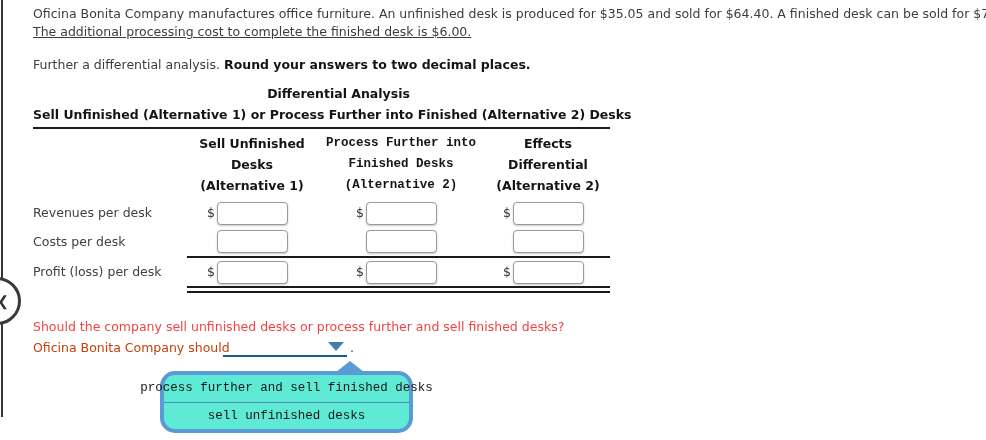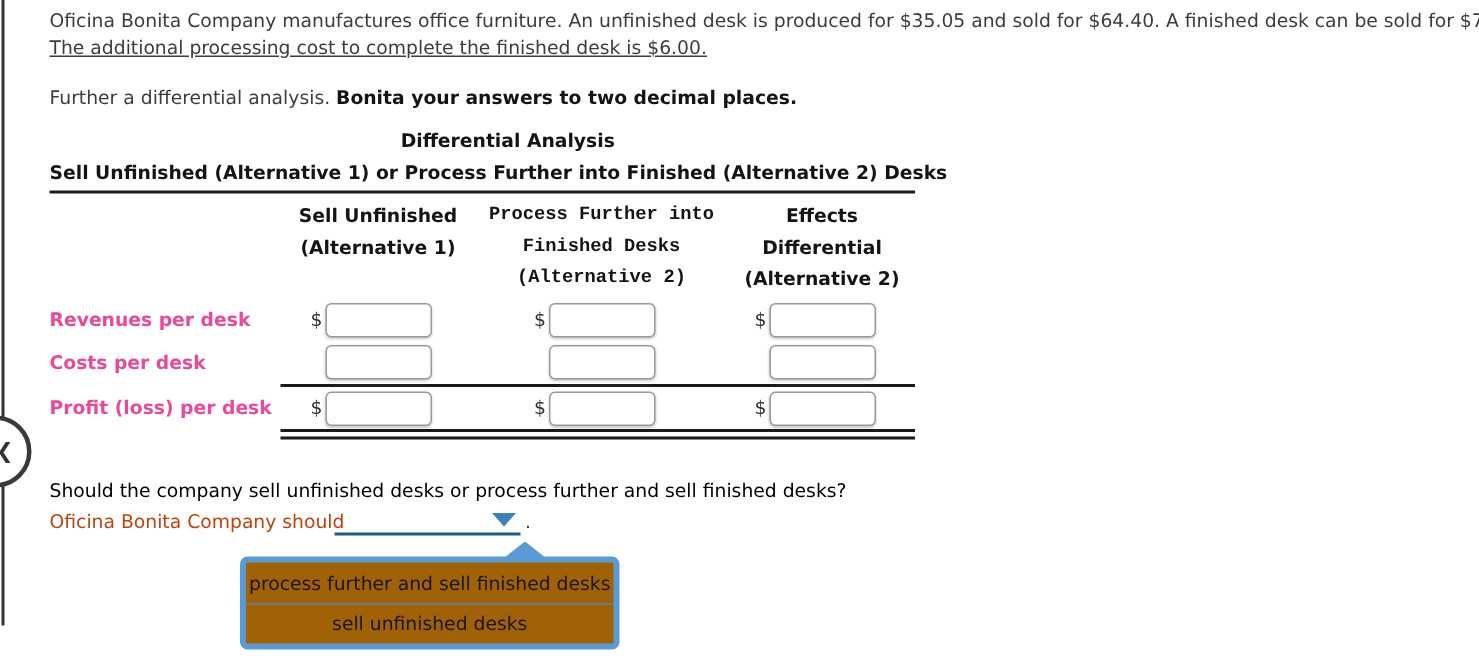--- a/index.html
+++ b/index.html
@@ -31,83 +31,84 @@
 
   
   .tbl-title { left:50px; top:86px; width:577px; text-align:center; line-height:15px; }
   .tbl-subtitle { left:33px; top:107px; width:577px; text-align:center; line-height:15px; }
   .head-rule { left:33px; top:127px; width:577px; height:2px; background:#1a1a1a; }
   .col-head { top:133px; width:160px; text-align:center; line-height:21px; }
   .col-head div { white-space:nowrap; }
   .col1 { left:172px; } .col2 { left:321px;font-family:Liberation Mono, monospace; } .col3 { left:468px; }
 
   
-  .row-label { left:33px; line-height:14px; color:#ec4899;font-weight:bold; }
+  .row-label { left:33px; line-height:14px; color:#404040; }
   .dollar { width:12px; text-align:right; color:#333; line-height:14px; }
   .cell-input {
     position:absolute; width:71px; height:23px;
     border:1px solid #9a9a9a; border-radius:4px; background:#fff;
     box-shadow:0 1px 2px rgba(0,0,0,0.22);
     font:12.5px "DejaVu Sans","Liberation Sans",sans-serif;
     padding:0 5px; color:#222; outline:none;
   }
   .in-c1 { left:217px; } .in-c2 { left:366px; } .in-c3 { left:513px; }
   .rule-single { left:187px; top:256px; width:423px; height:2px; background:#1a1a1a; }
   .rule-double {
     left:187px; top:286px; width:423px; height:7px;
     border-top:2px solid #1a1a1a; border-bottom:2px solid #1a1a1a;
   }
 
   
-  .question-text { left:33px; top:319px; line-height:15px; color:#000000; }
+  .question-text { left:33px; top:319px; line-height:15px; color:#ef4444; }
   .answer-line { left:33px; top:340px; line-height:15px; color:#c2410c; }
   .dd-underline { left:223px; top:355px; width:124px; height:2px; background:#1b5a90; }
   .dd-caret {
     left:328px; top:342px; width:0; height:0;
     border-left:8px solid transparent; border-right:8px solid transparent;
     border-top:9px solid #3f80b4;
   }
   .dd-period { left:350px; top:340px; line-height:15px; color:#414141; }
   .callout-arrow {
     left:336px; top:361px; width:0; height:0; z-index:4;
     border-left:14px solid transparent; border-right:14px solid transparent;
     border-bottom:11px solid #5b9bd5;
   }
   .options-box {
     left:160px; top:371px; width:253px; height:62px; z-index:5;
-    border:4px solid #5b9bd5; border-radius:5px; background:#a16207;
-    display:flex; flex-direction:column;
+    border:4px solid #5b9bd5; border-radius:15px; background:#5eead4;
+    display:flex; flex-direction:column;font-family:Liberation Mono, monospace;
   }
   .option {
     flex:1; display:flex; align-items:center; justify-content:center;
     color:#161616; cursor:pointer; white-space:nowrap;
   }
   .option-first { border-bottom:1px solid #4a88b8; }
 </style>
 </head>
 <body>
 
 <div class="abs edge-line edge-top"></div>
 <div class="abs edge-line edge-bottom"></div>
 <div class="abs collapse-circle">
   <span>❮</span>
 </div>
 
 <div class="abs para-line nowrap" style="top:6px;">Oficina Bonita Company manufactures office furniture. An unfinished desk is produced for $35.05 and sold for $64.40. A finished desk can be sold for $74.00.</div>
 <div class="abs para-line nowrap" style="top:24px;text-decoration:underline;">The additional processing cost to complete the finished desk is $6.00.</div>
 <div class="abs instruction nowrap">
-  <span>Further a differential analysis. </span><span class="bold">Bonita your answers to two decimal places.</span>
+  <span>Further a differential analysis. </span><span class="bold">Round your answers to two decimal places.</span>
 </div>
 
 <div class="abs tbl-title bold">Differential Analysis</div>
 <div class="abs tbl-subtitle bold nowrap">Sell Unfinished (Alternative 1) or Process Further into Finished (Alternative 2) Desks</div>
 <div class="abs head-rule"></div>
 
 <div class="abs col-head col1 bold">
   <div>Sell Unfinished</div>
+  <div>Desks</div>
   <div>(Alternative 1)</div>
 </div>
 <div class="abs col-head col2 bold">
   <div>Process Further into</div>
   <div>Finished Desks</div>
   <div>(Alternative 2)</div>
 </div>
 <div class="abs col-head col3 bold">
   <div>Effects</div>
   <div>Differential</div>

